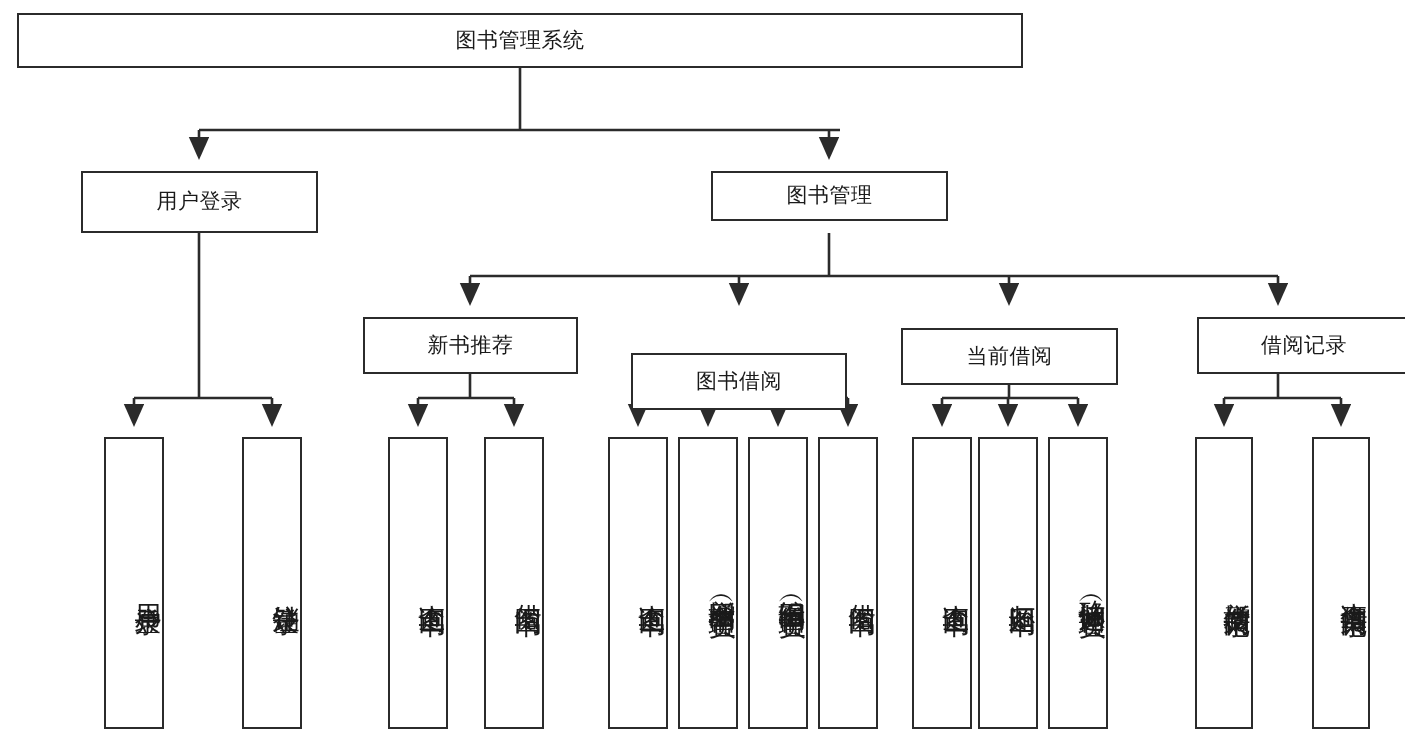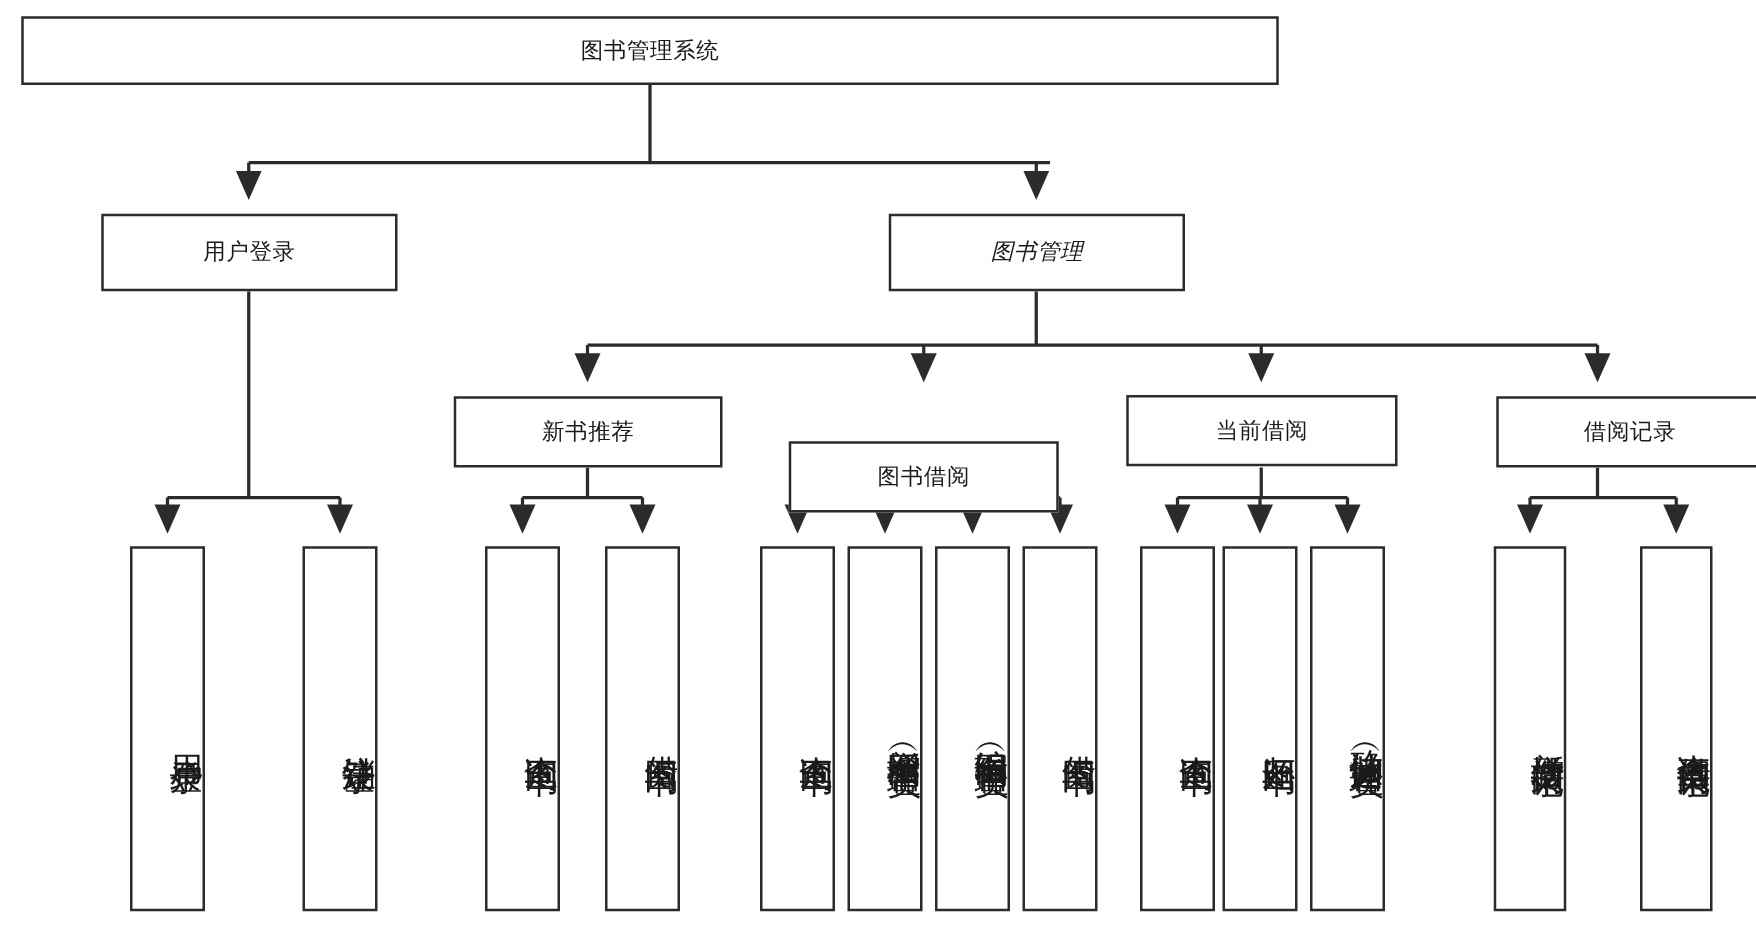--- a/index.html
+++ b/index.html
@@ -29,21 +29,21 @@
     position: absolute;
     box-sizing: border-box;
     background: #ffffff;
     border: 2px solid #2b2b2b;
     display: flex;
     align-items: center;
     justify-content: center;
     color: #1a1a1a;
   }
   .node.horiz {
-    font-size: 18px;
+    font-size: 21px;
     letter-spacing: 0.5px;
     line-height: 1.1;
   }
   .node.vert {
     writing-mode: vertical-rl;
     text-orientation: upright;
     font-size: 27px;
     line-height: 1.05;
     letter-spacing: 2px;
     padding-top: 8px;
@@ -125,31 +125,31 @@
     </g>
   </svg>
 
   <div class="node horiz" style="left:17px; top:13px; width:1006px; height:55px;">
     <span class="hlabel">图书管理系统</span>
   </div>
 
   <div class="node horiz" style="left:81px; top:171px; width:237px; height:62px;">
     <span class="hlabel">用户登录</span>
   </div>
-  <div class="node horiz" style="left:711px; top:171px; width:237px; height:62px;font-style:italic;">
+  <div class="node horiz" style="left:711px; top:171px; width:237px; height:50px;">
     <span class="hlabel">图书管理</span>
   </div>
 
   <div class="node horiz" style="left:363px; top:317px; width:215px; height:57px;text-align:center;">
     <span class="hlabel">新书推荐</span>
   </div>
   <div class="node horiz" style="left:631px; top:317px; width:216px; height:57px;margin-top:36px;">
     <span class="hlabel">图书借阅</span>
   </div>
-  <div class="node horiz" style="left:901px; top:316px; width:217px; height:57px;">
+  <div class="node horiz" style="left:901px; top:328px; width:217px; height:57px;">
     <span class="hlabel">当前借阅</span>
   </div>
   <div class="node horiz" style="left:1197px; top:317px; width:214px; height:57px;">
     <span class="hlabel">借阅记录</span>
   </div>
 
   <div class="node vert" style="left:104px; top:437px; width:60px; height:292px;">
     <span class="vlabel">用户登录</span>
   </div>
   <div class="node vert" style="left:242px; top:437px; width:60px; height:292px;">

